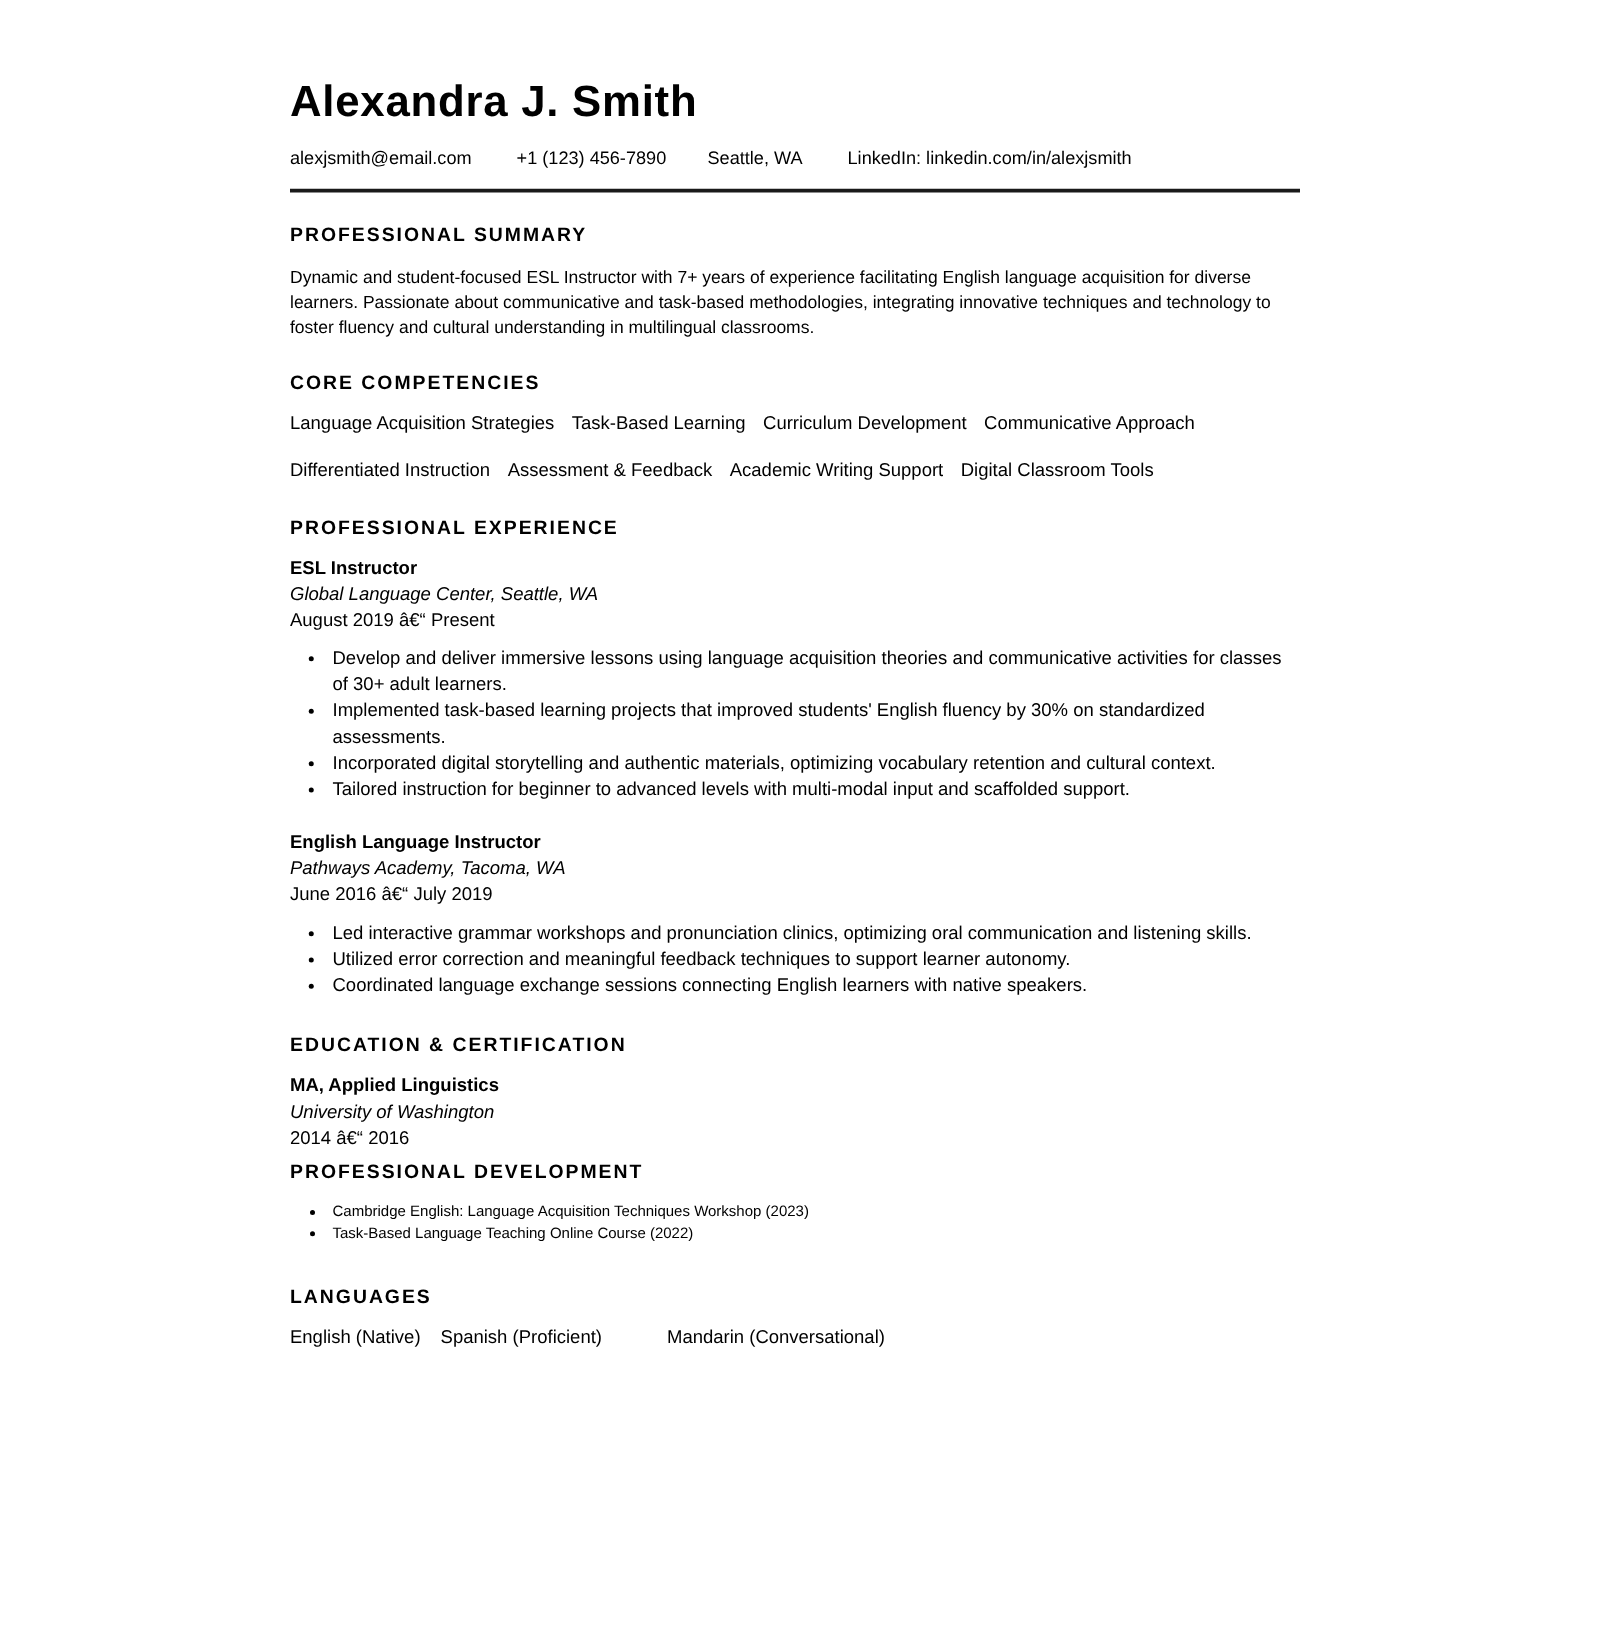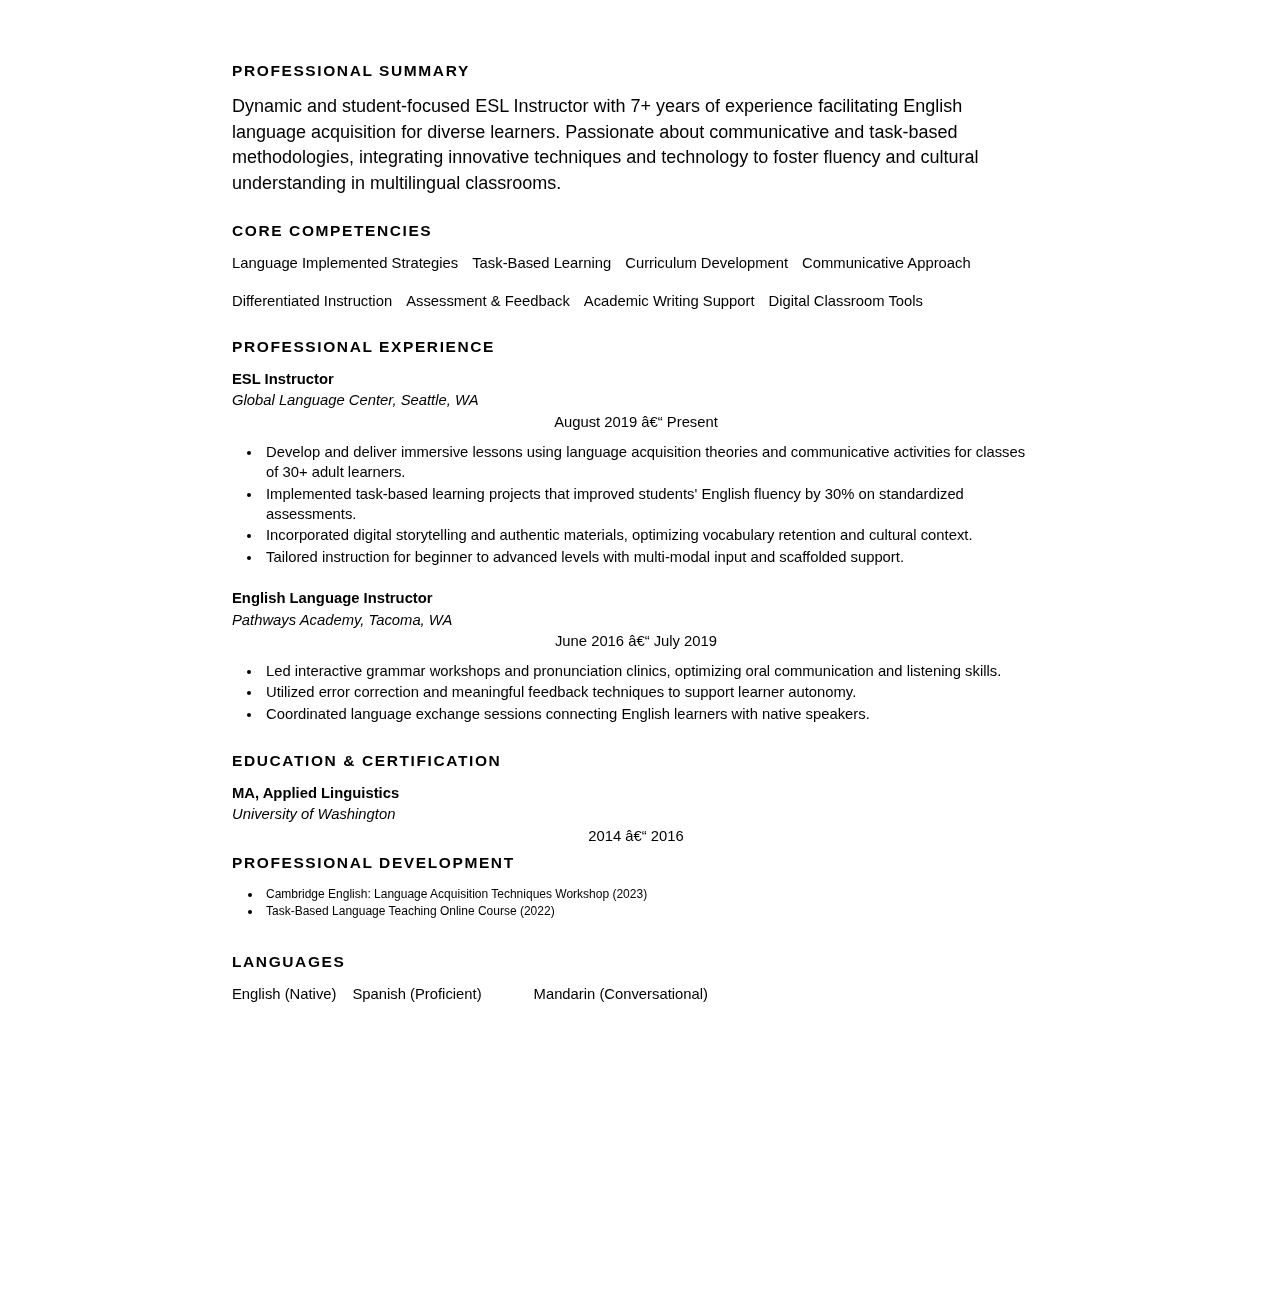--- a/index.html
+++ b/index.html
@@ -58,21 +58,21 @@
   }
   .section-title {
     font-size: 15.5px;
     font-weight: bold;
     letter-spacing: 1.6px;
     margin: 0 0 14px 0;
   }
 
   
   .summary-text {
-    font-size: 18px;
+    font-size: 14px;
     line-height: 1.42;
     margin: 0 0 26px 0;
   }
 
   
   .competency-row {
     font-size: 14.8px;
     line-height: 1.35;
     margin: 0 0 18px 0;
   }
@@ -93,21 +93,20 @@
   .entry-org {
     font-size: 14.8px;
     font-style: italic;
     line-height: 1.3;
     margin: 0 0 2px 0;
   }
   .entry-dates {
     font-size: 14.8px;
     line-height: 1.3;
     margin: 0 0 10px 0;
-    text-align: center;
   }
 
   ul.bullets {
     list-style: disc outside;
     margin: 0 0 22px 0;
     padding: 0 0 0 30px;
   }
   ul.bullets li {
     font-size: 14.8px;
     line-height: 1.38;
@@ -144,30 +143,37 @@
     margin-right: 16px;
   }
   .language:last-child { margin-right: 0; padding-left: 36px; }
 </style>
 </head>
 <body>
 
 <div class="page">
   <div class="resume">
 
+    <div>
+      <h1 class="name">Alexandra J. Smith</h1>
+      <div class="contact-row">
+        <span class="contact-item">alexjsmith@email.com</span><span class="contact-gap-1"></span><span class="contact-item">+1 (123) 456-7890</span><span class="contact-gap-2"></span><span class="contact-item">Seattle, WA</span><span class="contact-gap-3"></span><span class="contact-item">LinkedIn: linkedin.com/in/alexjsmith</span>
+      </div>
+      <hr class="header-rule">
+    </div>
 
     <div class="section">
       <div class="section-title">PROFESSIONAL SUMMARY</div>
       <p class="summary-text">Dynamic and student-focused ESL Instructor with 7+ years of experience facilitating English language acquisition for diverse learners. Passionate about communicative and task-based methodologies, integrating innovative techniques and technology to foster fluency and cultural understanding in multilingual classrooms.</p>
     </div>
 
     <div class="section">
       <div class="section-title">CORE COMPETENCIES</div>
       <div class="competency-row">
-        <span class="competency">Language Implemented Strategies</span><span class="competency">Task-Based Learning</span><span class="competency">Curriculum Development</span><span class="competency">Communicative Approach</span>
+        <span class="competency">Language Acquisition Strategies</span><span class="competency">Task-Based Learning</span><span class="competency">Curriculum Development</span><span class="competency">Communicative Approach</span>
       </div>
       <div class="competency-row">
         <span class="competency">Differentiated Instruction</span><span class="competency">Assessment &amp; Feedback</span><span class="competency">Academic Writing Support</span><span class="competency">Digital Classroom Tools</span>
       </div>
     </div>
 
     <div class="section">
       <div class="section-title">PROFESSIONAL EXPERIENCE</div>
 
       <div class="exp-block">

